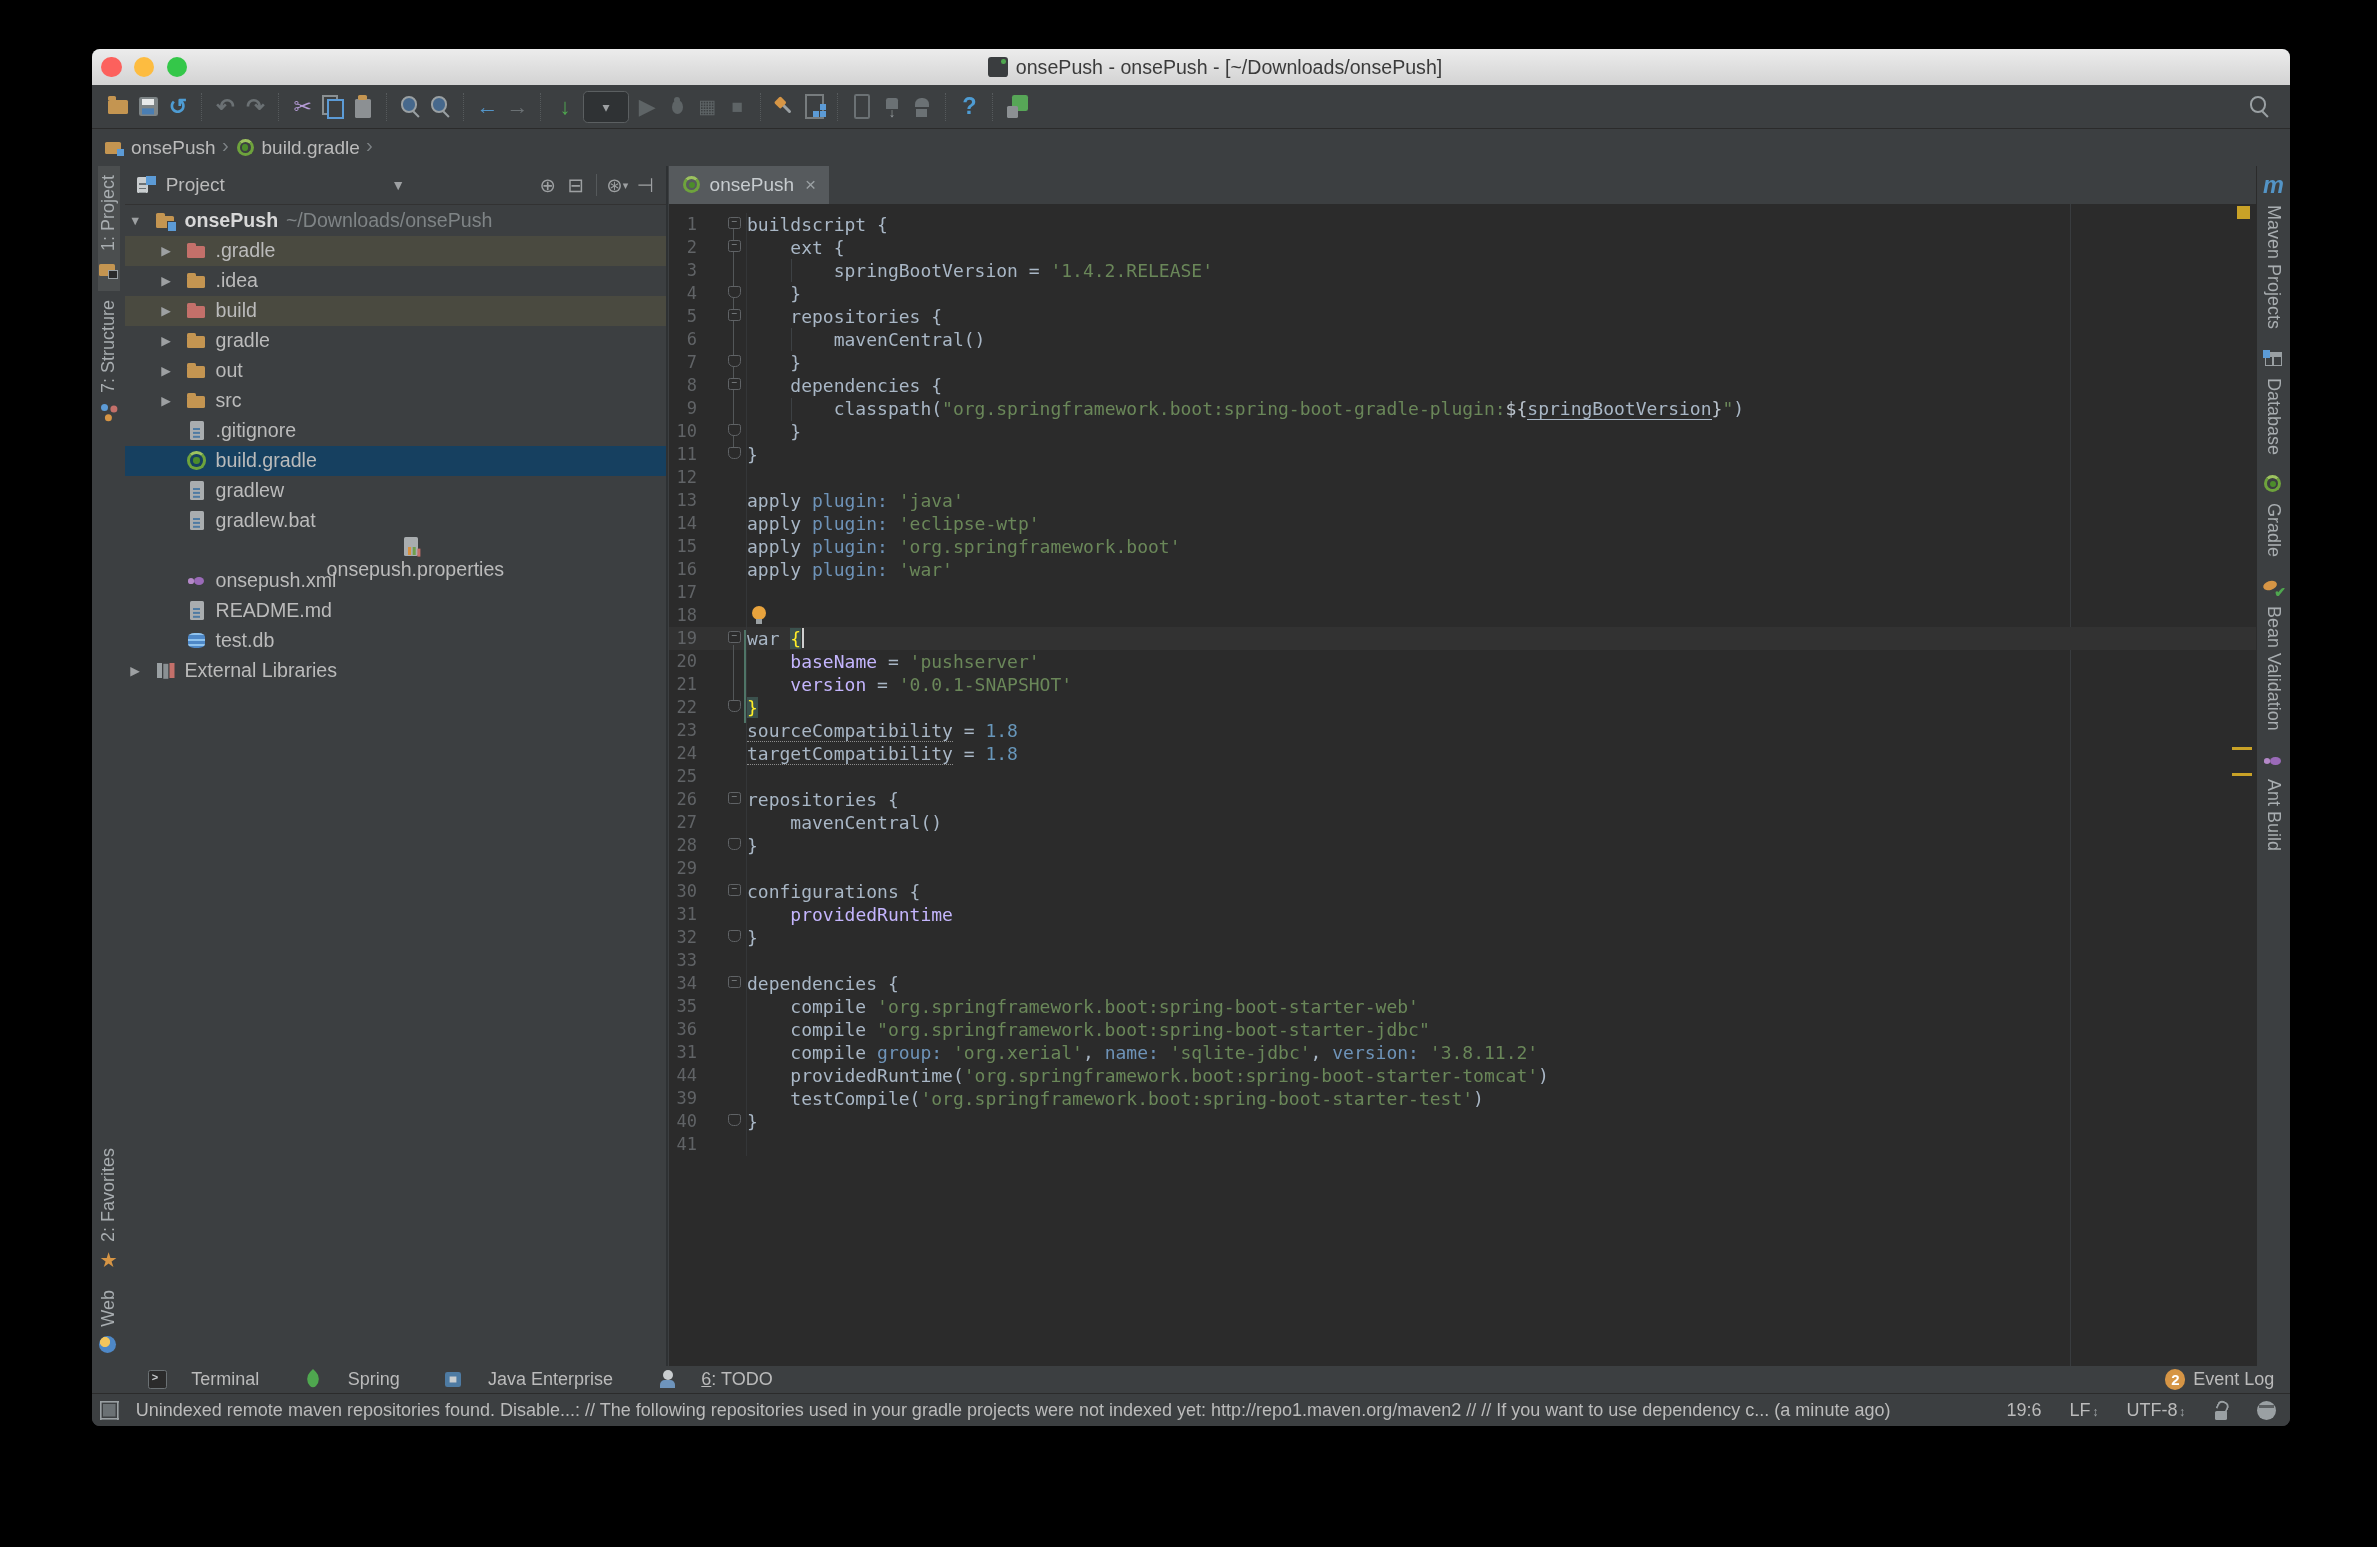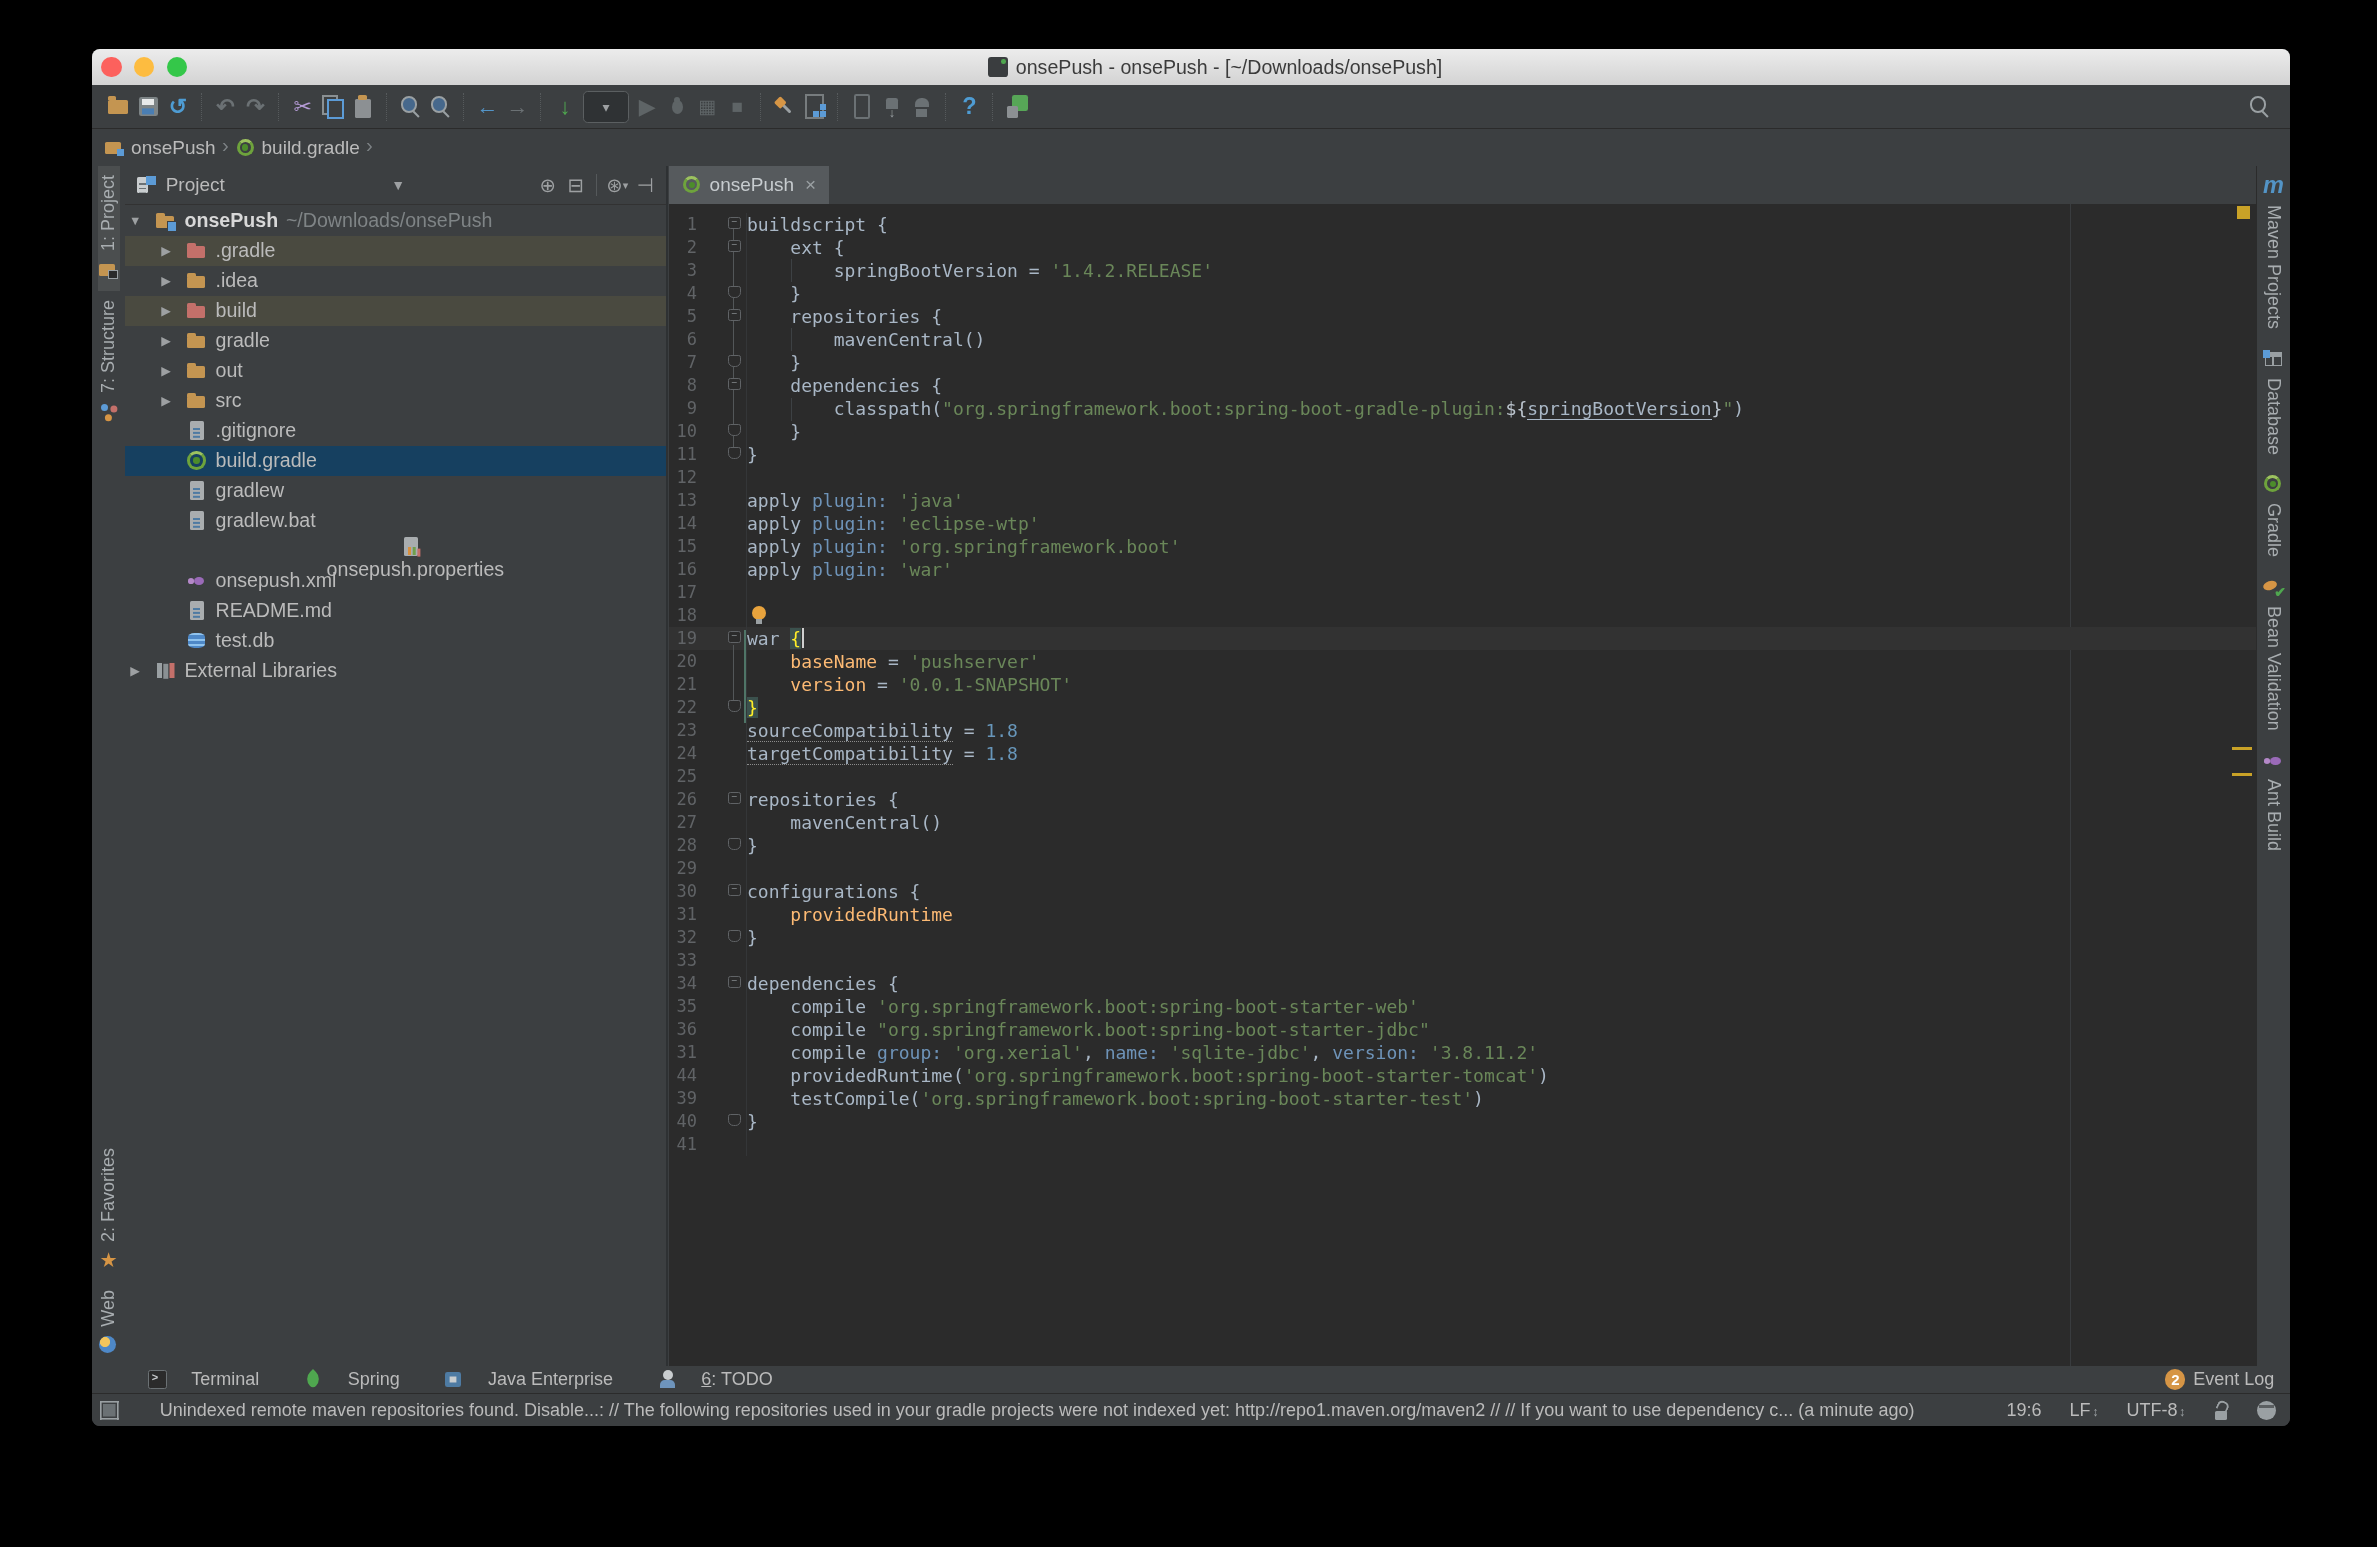--- a/index.html
+++ b/index.html
@@ -170,21 +170,21 @@
   .crow{height:23px;display:flex;position:relative;}
   .crow.cur{background:#323232;}
   .gut{width:78px;flex:none;position:relative;box-sizing:border-box;border-right:0.8px solid #343638;}
   .ln{position:absolute;left:0;top:0;width:28px;text-align:right;color:#606366;
       font:17px "DejaVu Sans Mono",monospace;line-height:23px;}
   .fm{position:absolute;left:59px;top:4.7px;width:11px;height:9.4px;border:1.6px solid #606366;border-radius:2.3px;
       color:#8A8F92;font-size:10.2px;line-height:7.8px;text-align:center;background:#2B2B2B;z-index:2;}
   .fm.close{border-radius:2.3px 2.3px 5.5px 5.5px;}
   .codetext{font:18px "DejaVu Sans Mono",monospace;line-height:23px;white-space:pre;color:#A9B7C6;}
   .tk-t{color:#A9B7C6;} .tk-s{color:#6A8759;} .tk-k{color:#6E93B8;} .tk-n{color:#6897BB;}
-  .tk-p{color:#fdba74;} .tk-w{color:#BCC5CE;}
+  .tk-p{color:#c4b5fd;} .tk-w{color:#BCC5CE;}
   .tk-u{color:#A9B7C6;border-bottom:1.6px dotted #8C8C8C;}
   .tk-iu{color:#A9B7C6;border-bottom:0.8px solid #A9B7C6;}
   .tk-bm{color:#FFEF28;background:#3B514D;}
   .caret{position:absolute;top:1.6px;width:1.6px;height:20.3px;background:#CFCFCF;z-index:3;}
   .bulb{position:absolute;left:83px;top:2.3px;width:14px;height:14px;border-radius:50%;background:#E8A33D;z-index:3;}
   .bulb::after{content:'';position:absolute;left:3.9px;top:13.3px;width:6.3px;height:4.7px;background:#9AA0A3;}
   .guide{position:absolute;width:0.8px;background:#3D4144;}
   .vcs-add{position:absolute;left:75px;width:2.3px;background:#4F7567;z-index:2;}
   .fold-conn{position:absolute;left:64px;width:0.8px;background:#535759;}
   .stripe-sq{position:absolute;left:1568px;top:2.3px;width:13.3px;height:12.5px;background:#C9A227;}
@@ -204,21 +204,21 @@
   .bico.javaee::before{content:'';position:absolute;left:1.6px;top:2.3px;width:15.7px;height:15.7px;background:#4E7BA3;border-radius:2.3px;}
   .bico.javaee::after{content:'';position:absolute;left:4.7px;top:5.5px;width:9.4px;height:9.4px;background:#C9CDCF;
       box-shadow:inset 0 0 0 1.6px #4E7BA3;}
   .bico.todo::before{content:'';position:absolute;left:5.5px;top:0.8px;width:10.2px;height:10.2px;border-radius:50%;background:#C9CDCF;}
   .bico.todo::after{content:'';position:absolute;left:3.1px;top:11px;width:15px;height:7.8px;border-radius:4.7px 4.7px 0 0;background:#6E94BC;}
   .eventlog{display:flex;align-items:center;gap:7.8px;}
   .elbadge{width:20.3px;height:20.3px;border-radius:50%;background:#D69545;color:#FFF;font-size:15px;font-weight:bold;
            display:flex;align-items:center;justify-content:center;}
 
   .statusbar{position:absolute;left:0;right:0;top:1344px;height:34px;background:#3C3F41;border-top:0.8px solid #2B2B2B;
-             display:flex;align-items:center;padding:0 14px 0 7.8px;box-sizing:border-box;font-size:18px;color:#BBBBBB;gap:24px;}
+             display:flex;align-items:center;padding:0 14px 0 7.8px;box-sizing:border-box;font-size:18px;color:#BBBBBB;}
   .sb-grid{width:19px;height:19px;margin-right:17px;flex:none;
            background:linear-gradient(#9AA0A3,#9AA0A3) 0 0/19px 1.6px no-repeat,
                       linear-gradient(#9AA0A3,#9AA0A3) 0 17px/19px 1.6px no-repeat,
                       linear-gradient(#9AA0A3,#9AA0A3) 0 0/1.6px 19px no-repeat,
                       linear-gradient(#9AA0A3,#9AA0A3) 17px 0/1.6px 19px no-repeat,
                       linear-gradient(#6B7174,#6B7174) 3.1px 3.1px/12.5px 12.5px no-repeat;}
   .sb-msg{flex:1;white-space:nowrap;overflow:hidden;}
   .sb-right{display:flex;align-items:center;gap:28px;margin-left:23.5px;}
   .sb-mini-arrow{font-size:12.5px;color:#9AA0A3;margin-left:1.6px;}
   .sb-lock{width:15.7px;height:19px;position:relative;}

